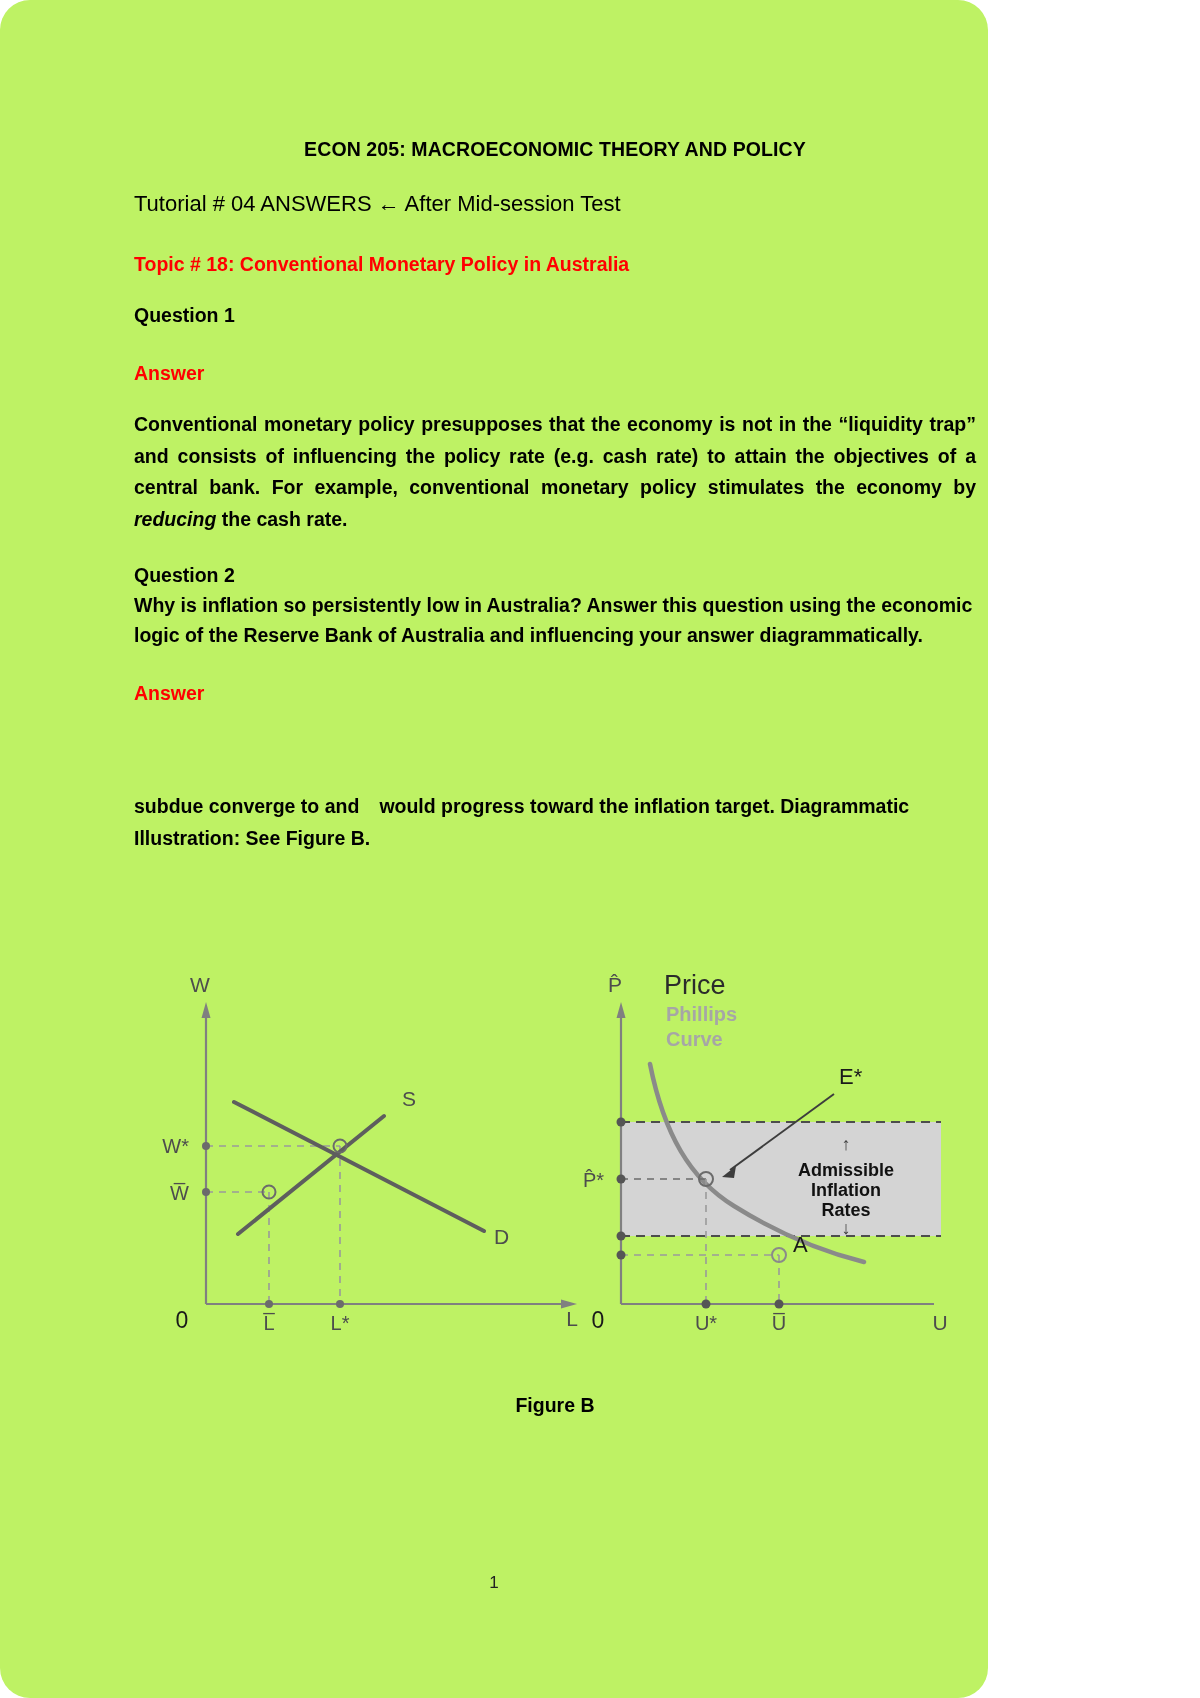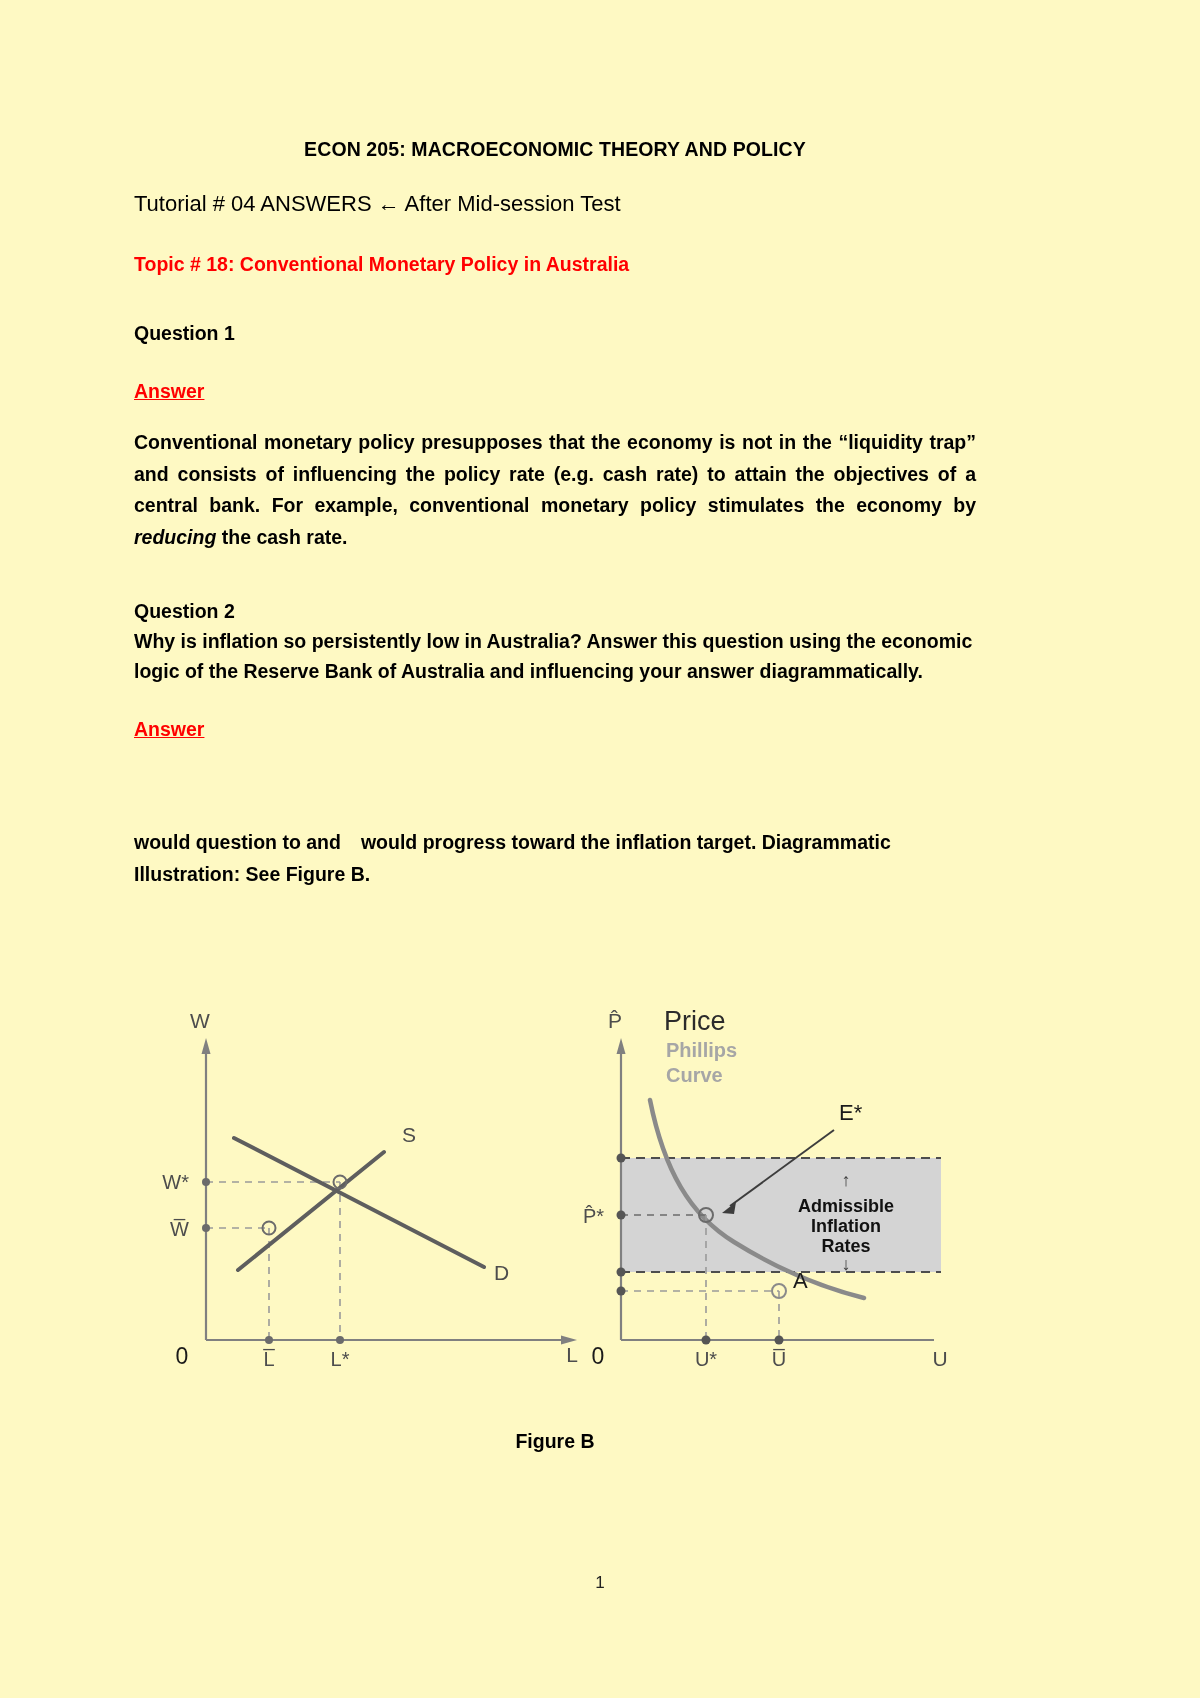--- a/index.html
+++ b/index.html
@@ -7,25 +7,26 @@
     margin: 0;
     padding: 0;
     background: #ffffff;
   }
   body {
     font-family: "Liberation Sans", sans-serif;
     color: #000000;
   }
   .page {
     position: relative;
-    width: 1200px;
+    width: 988px;
     height: 1698px;
-    background: #fef9c3;
+    background: #bef264;
     overflow: hidden;
     box-sizing: border-box;
+    border-radius: 30px;
   }
   .content {
     position: absolute;
     left: 134px;
     top: 0;
     width: 842px;
   }
 
   
   .doc-title {
@@ -45,34 +46,33 @@
     color: #ff0000;
     font-weight: bold;
     font-size: 19.5px;
     margin-top: 36px;
   }
 
   
   .q-label {
     font-weight: bold;
     font-size: 19.5px;
-    margin-top: 42px;
+    margin-top: 24px;
     line-height: 1.55;
   }
   .q-text {
     font-weight: bold;
     font-size: 19.5px;
     line-height: 1.55;
     margin-top: 0;
   }
   .answer-label {
     color: #ff0000;
     font-weight: bold;
     font-size: 19.5px;
-    text-decoration: underline;
     display: inline-block;
     margin-top: 32px;
   }
   .para {
     font-weight: bold;
     font-size: 19.5px;
     line-height: 1.62;
     text-align: justify;
     margin-top: 24px;
   }
@@ -123,21 +123,21 @@
     <div class="para"><span>Conventional monetary policy presupposes that the economy is not in the “liquidity trap” and consists of influencing the policy rate (e.g. cash rate) to attain the objectives of a central bank. For example, conventional monetary policy stimulates the economy by </span><em>reducing</em><span> the cash rate.</span></div>
 
     <div class="q-label">Question 2</div>
     <div class="q-text">Why is inflation so persistently low in Australia? Answer this question using the economic logic of the Reserve Bank of Australia and influencing your answer diagrammatically.</div>
 
     <div><span class="answer-label">Answer </span></div>
 
 
     <div class="spacer-block"></div>
 
-    <div class="para nojustify"><span>would question to  and</span><span class="gap-wide"></span><span>would progress toward the inflation target. Diagrammatic Illustration: See Figure B.</span></div>
+    <div class="para nojustify"><span>subdue converge to  and</span><span class="gap-wide"></span><span>would progress toward the inflation target. Diagrammatic Illustration: See Figure B.</span></div>
 
     <div class="figure-wrap">
       <svg width="842" height="400" viewBox="0 0 842 400">
 
         <g>
 
           <line x1="72" y1="42" x2="72" y2="330" stroke="#808080" stroke-width="2.2"></line>
           <polygon points="72,28 67.5,44 76.5,44" fill="#808080"></polygon>
 
           <line x1="72" y1="330" x2="430" y2="330" stroke="#808080" stroke-width="2.2"></line>

